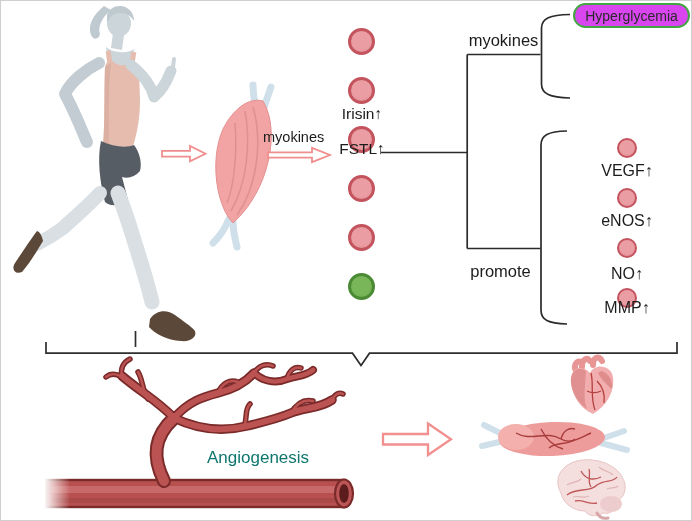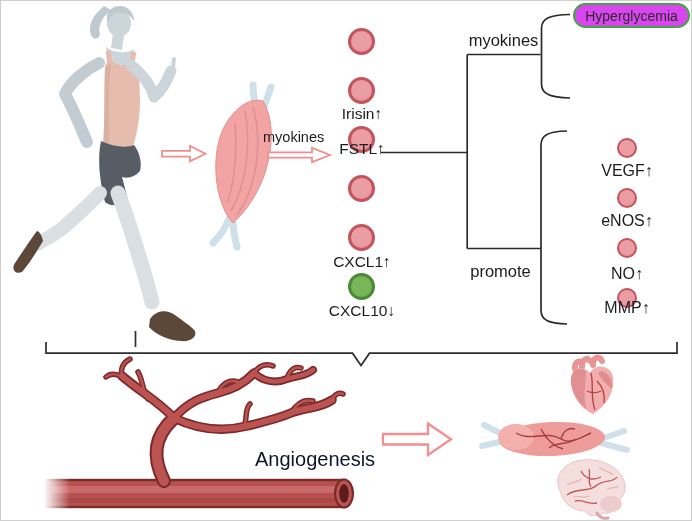--- a/index.html
+++ b/index.html
@@ -16,21 +16,21 @@
   .dot-green{background:radial-gradient(circle at 50% 42%,#79b65a 55%,#6aa94a);border:3px solid #4b8a34;}
   
   .dot-sm{position:absolute;width:20px;height:20px;border-radius:50%;box-sizing:border-box;
     background:radial-gradient(circle at 50% 42%,#ea9da3 55%,#e18d94);border:2.5px solid #c3545e;}
   .mk-label{position:absolute;left:301px;width:120px;text-align:center;font-size:15.5px;line-height:18px;}
   .pt-label{position:absolute;left:576px;width:100px;text-align:center;font-size:16px;line-height:14px;}
   .branch-word{position:absolute;text-align:center;font-size:16.5px;line-height:20px;color:#1c1c1c;}
   .outcome-box{position:absolute;height:25px;box-sizing:border-box;border:2px solid #43a643;border-radius:13px;
     background:#d946ef;display:flex;align-items:center;justify-content:center;font-size:14px;color:#2a2a2a;}
   .myokines-word{position:absolute;left:262px;top:128px;width:70px;text-align:left;font-size:14.5px;}
-  .angio-word{position:absolute;left:206px;top:447px;font-size:20px;color:#0f172a;margin-left:48px;}
+  .angio-word{position:absolute;left:206px;top:447px;font-size:17px;color:#0f766e;}
 </style>
 </head>
 <body>
 
 <div id="stage">
 
   <svg class="overlay" viewBox="0 0 692 521">
     <defs>
       <linearGradient id="fadeL" x1="0" y1="0" x2="1" y2="0">
         <stop offset="0" stop-color="#ffffff" stop-opacity="1"></stop>
@@ -210,23 +210,21 @@
 
   <div class="myokines-word abs">myokines</div>
 
   <div class="dot dot-pink" style="left:347px;top:27px"></div>
   <div class="dot dot-pink" style="left:347px;top:76px"></div>
   <div class="mk-label" style="top:104px">Irisin↑</div>
   <div class="dot dot-pink" style="left:347px;top:125px"></div>
   <div class="mk-label" style="top:139px">FSTL↑</div>
   <div class="dot dot-pink" style="left:347px;top:174px"></div>
   <div class="dot dot-pink" style="left:347px;top:223px"></div>
-  <div class="mk-label" style="top:252px">CXCL1↑</div>
   <div class="dot dot-green" style="left:347px;top:272px"></div>
-  <div class="mk-label" style="top:301px">CXCL10↓</div>
 
   <div class="branch-word" style="left:466px;top:29px;width:73px">myokines</div>
   <div class="branch-word" style="left:460px;top:260px;width:79px">promote</div>
 
   <div class="outcome-box" style="left:572px;top:2px;width:117px">Hyperglycemia</div>
 
   <div class="dot-sm" style="left:616px;top:137px"></div>
   <div class="pt-label" style="top:163px">VEGF↑</div>
   <div class="dot-sm" style="left:616px;top:187px"></div>
   <div class="pt-label" style="top:213px">eNOS↑</div>

